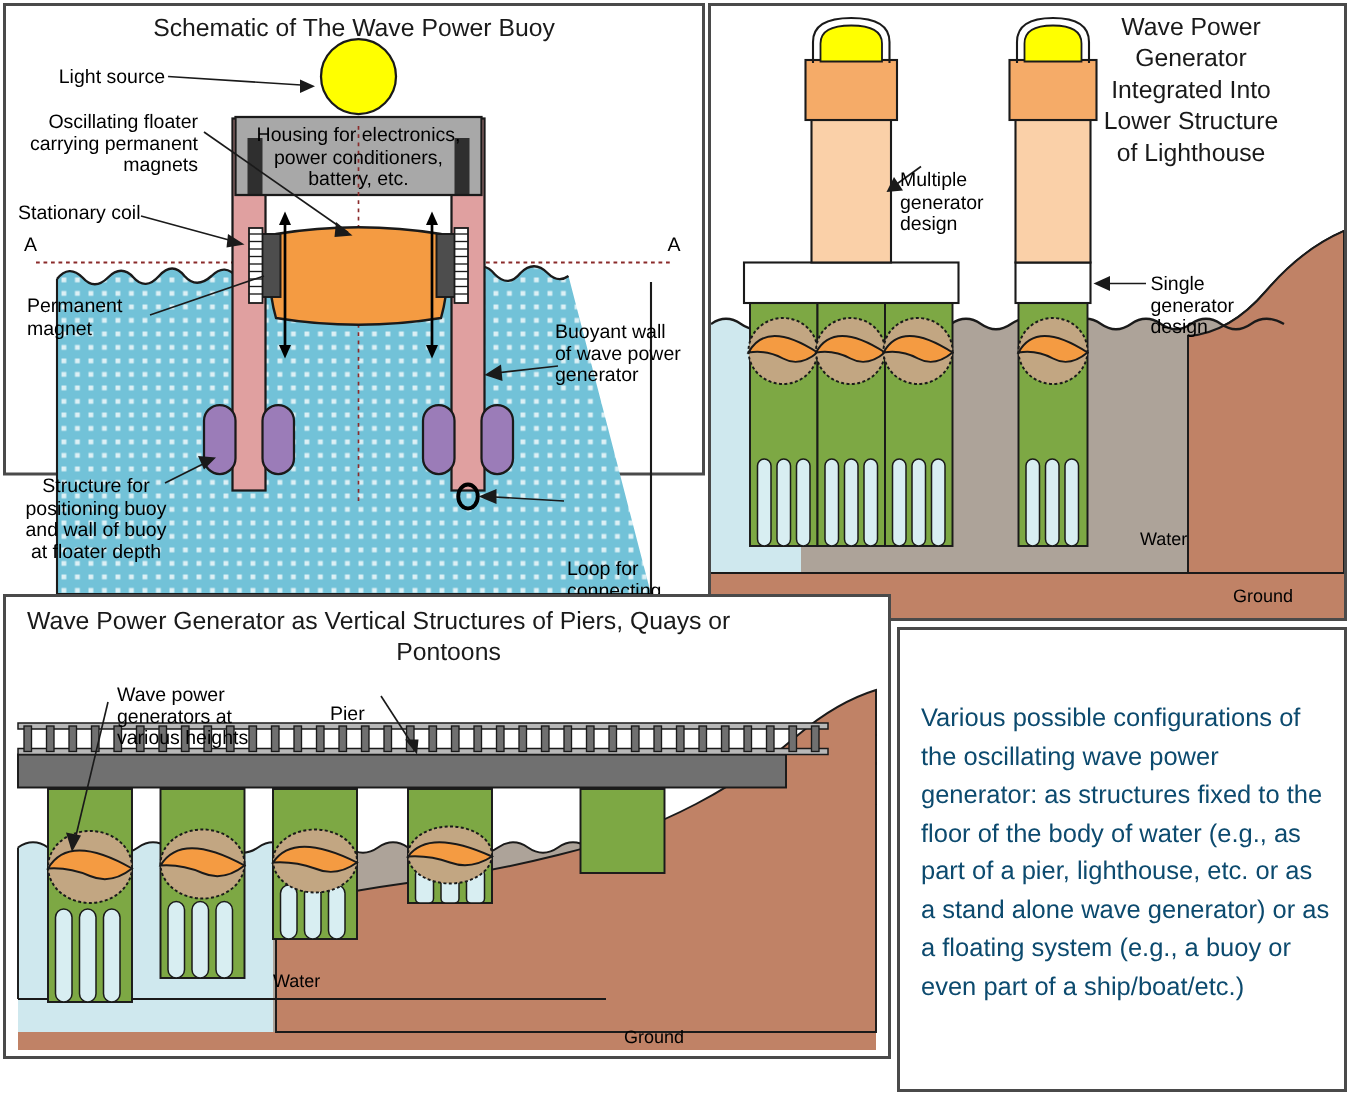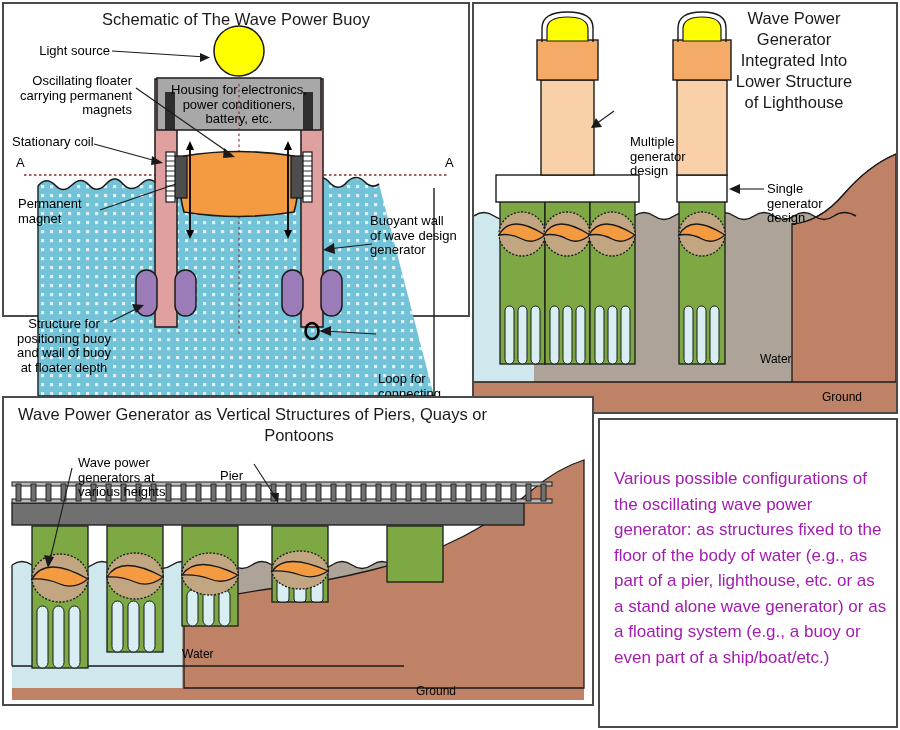--- a/index.html
+++ b/index.html
@@ -12,21 +12,21 @@
   #panel-pier{left:2px;top:396px;width:592px;height:310px;}
   #panel-caption{left:598px;top:418px;width:300px;height:310px;}
 
   .ttl{position:absolute;text-align:center;font-size:16.5px;line-height:21px;color:#1a1a1a;}
   .lbl{position:absolute;font-size:13px;line-height:14.5px;color:#000;}
   .lbl.c{text-align:center;}
   .lbl.r{text-align:right;}
 
   svg{display:block;position:absolute;left:0;top:0;overflow:visible;}
 
-  #caption-text{position:absolute;left:14px;top:46px;width:274px;font-size:17px;line-height:25.5px;color:#a21caf;}
+  #caption-text{position:absolute;left:14px;top:46px;width:274px;font-size:17px;line-height:25.5px;color:#0c4a6e;}
 </style>
 </head>
 <body>
 
 <div id="root">
 
   <div class="panel" id="panel-buoy">
 
     <div class="ttl" style="left:0;top:5px;width:464px;">Schematic of The Wave Power Buoy</div>
 
@@ -162,21 +162,21 @@
     </div>
 
     <div class="lbl c" style="left:155px;top:79px;width:160px;">
       <div>Housing for electronics,</div>
       <div>power conditioners,</div>
       <div>battery, etc.</div>
     </div>
 
     <div class="lbl" style="left:366px;top:210px;width:96px;">
       <div>Buoyant wall</div>
-      <div>of wave design</div>
+      <div>of wave power</div>
       <div>generator</div>
     </div>
 
     <div class="lbl c" style="left:8px;top:313px;width:104px;">
       <div>Structure for</div>
       <div>positioning buoy</div>
       <div>and wall of buoy</div>
       <div>at floater depth</div>
     </div>
 
@@ -294,21 +294,21 @@
 
         <g stroke="#1a1a1a" stroke-width="1.1" fill="none">
           <line x1="140" y1="107" x2="122" y2="120"></line>
           <path d="M122,114 L117,124 L128,123" fill="#1a1a1a" stroke="none"></path>
           <line x1="290" y1="185" x2="260" y2="185"></line>
           <path d="M266,180 L255,185 L266,190" fill="#1a1a1a" stroke="none"></path>
         </g>
       </g>
     </svg>
 
-    <div class="lbl" style="left:156px;top:109px;width:80px;margin-top:22px;">
+    <div class="lbl" style="left:126px;top:109px;width:80px;">
       <div>Multiple</div>
       <div>generator</div>
       <div>design</div>
     </div>
 
     <div class="lbl" style="left:293px;top:178px;width:80px;">
       <div>Single</div>
       <div>generator</div>
       <div>design</div>
     </div>

